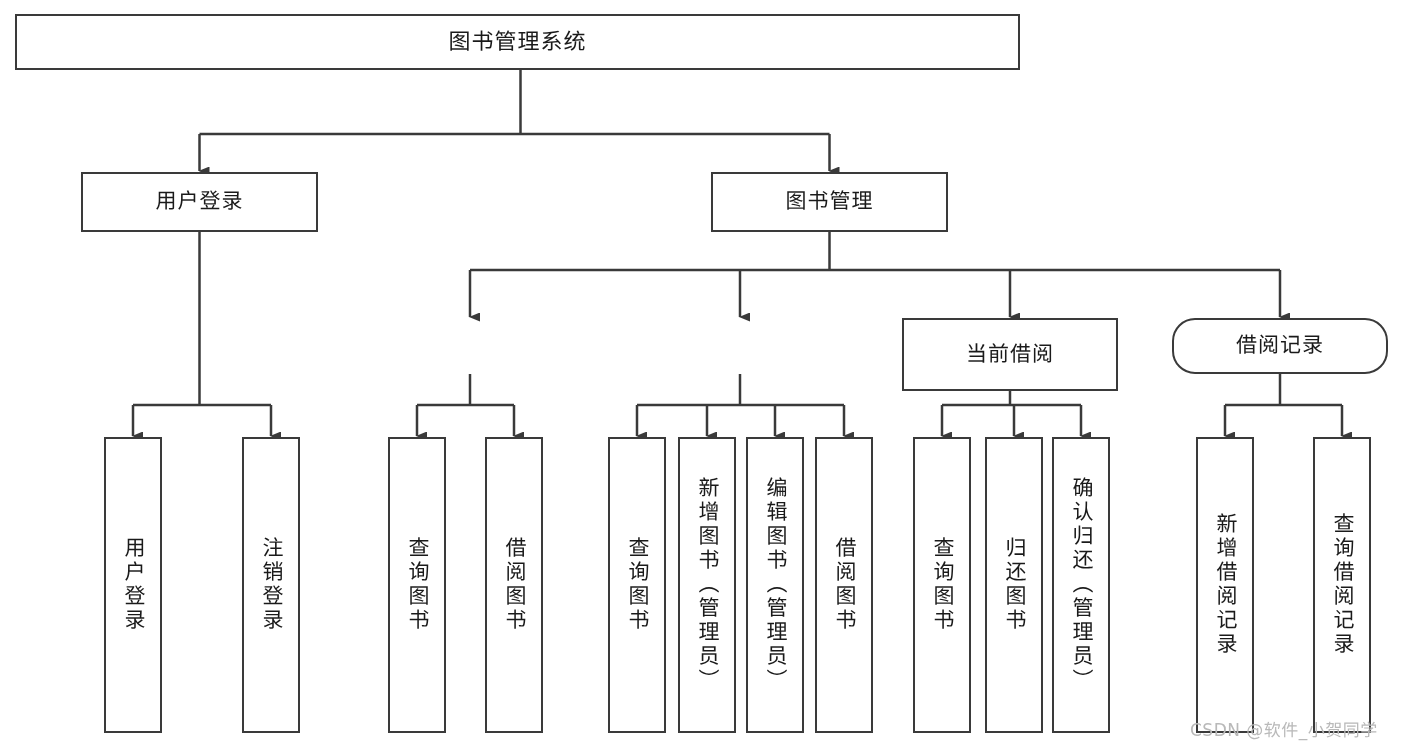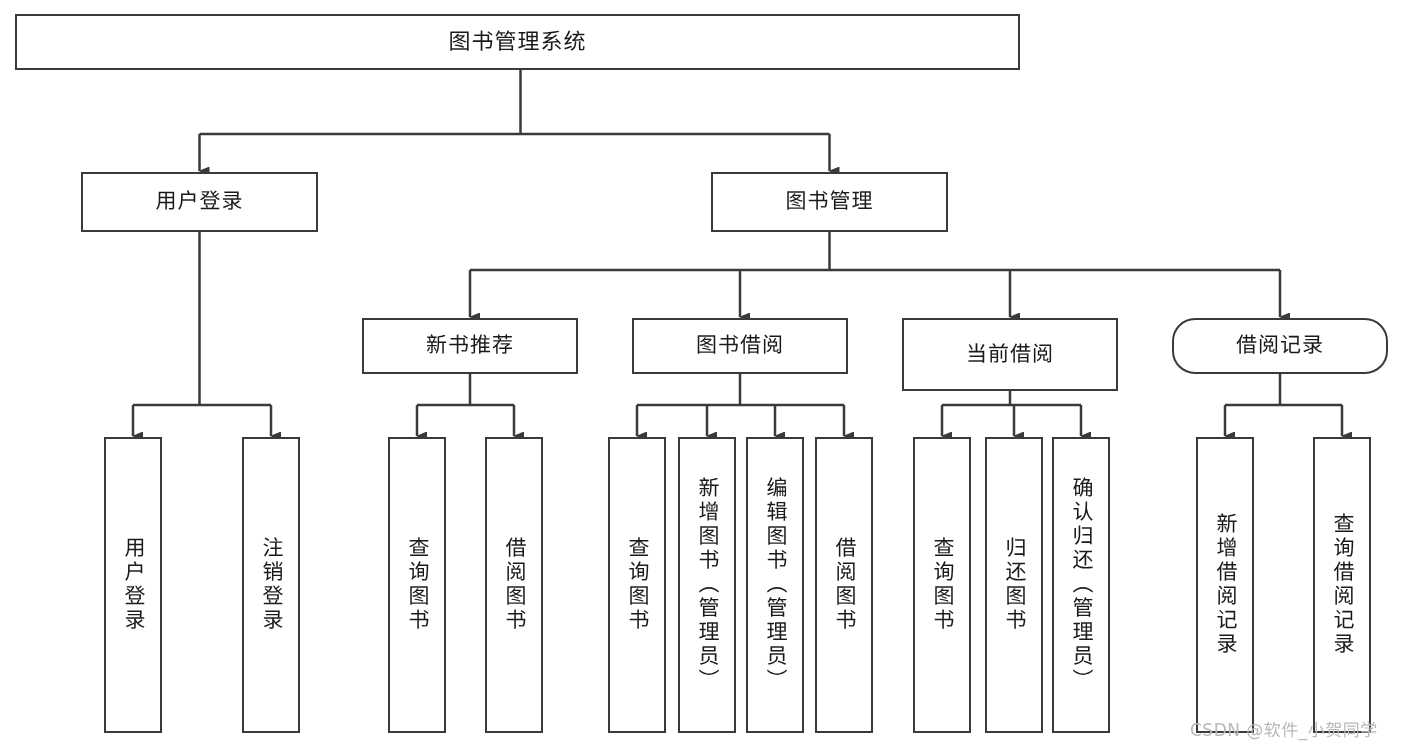--- a/index.html
+++ b/index.html
@@ -119,26 +119,20 @@
     <span>图书管理系统</span>
   </div>
 
   <div class="node node-h" style="left: 81px; top: 172px; width: 237px; height: 60px;">
     <span>用户登录</span>
   </div>
   <div class="node node-h" style="left: 711px; top: 172px; width: 237px; height: 60px;">
     <span>图书管理</span>
   </div>
 
-  <div class="node node-h" style="left: 362px; top: 318px; width: 216px; height: 56px;">
-    <span>新书推荐</span>
-  </div>
-  <div class="node node-h" style="left: 632px; top: 318px; width: 216px; height: 56px;">
-    <span>图书借阅</span>
-  </div>
   <div class="node node-h" style="left: 902px; top: 318px; width: 216px; height: 73px;">
     <span>当前借阅</span>
   </div>
   <div class="node node-h" style="left: 1172px; top: 318px; width: 216px; height: 56px; border-radius: 23px;">
     <span>借阅记录</span>
   </div>
 
   <div class="node node-v" style="left: 104px; top: 437px; width: 58px; height: 296px;">
     <span class="vtext">用户登录</span>
   </div>

